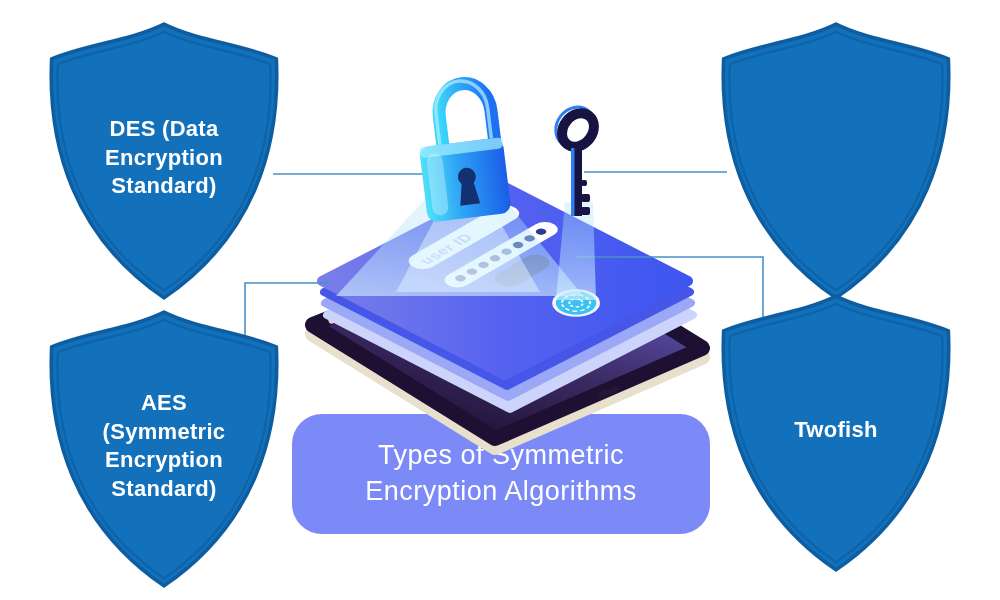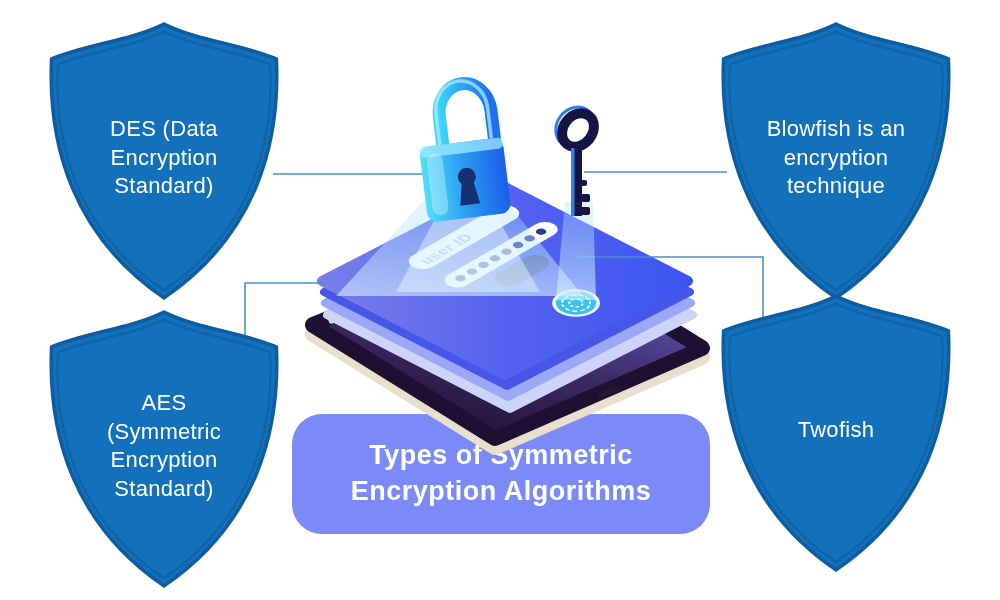--- a/index.html
+++ b/index.html
@@ -6,37 +6,37 @@
   .canvas{
     position:relative;width:1000px;height:600px;background:#ffffff;
     overflow:hidden;font-family:"Liberation Sans",sans-serif;
   }
   
   .shield{position:absolute;width:248px;height:286px;z-index:3;}
   .shield svg{position:absolute;left:0;top:0;}
   .shield-label{
     position:absolute;left:8%;right:8%;top:26%;height:46%;
     display:flex;align-items:center;justify-content:center;
-    text-align:center;color:var(--label_text,#fff);font-weight:normal;
+    text-align:center;color:var(--label_text,#fff);font-weight:bold;
     font-size:22px;line-height:1.3;white-space:pre-line;letter-spacing:.3px;
   }
   .shield.pos-tl{left:40px;top:18px;}
   .shield.pos-tr{left:712px;top:18px;}
   .shield.pos-bl{left:40px;top:306px;}
   .shield.pos-br{left:712px;top:290px;}
   .shield-outline{fill:var(--shield_fill,#1371bb);stroke:var(--shield_edge,#0d5da0);stroke-width:3.5;}
   .shield-innerline{fill:none;stroke:var(--shield_edge,#0d5da0);stroke-width:2.5;opacity:.65;}
   
   .title-box{
     position:absolute;left:292px;top:414px;width:418px;height:120px;
     background:var(--title_box_bg,#7b8af7);border-radius:30px;
     display:flex;align-items:center;justify-content:center;z-index:1;
   }
   .title-text{
-    color:var(--label_text,#fff);font-weight:bold;font-size:27px;line-height:1.32;
+    color:var(--label_text,#fff);font-weight:normal;font-size:27px;line-height:1.32;
     text-align:center;white-space:pre-line;letter-spacing:.5px;
   }
   
   .scene{position:absolute;left:0;top:0;z-index:2;pointer-events:none;}
   .conn{stroke:var(--connector,#4a90c9);stroke-width:1.6;fill:none;}
   .key-part{fill:var(--key_navy,#171443);}
   .userid-text{fill:var(--userid_text,#97a9f3);font-family:"Liberation Sans",sans-serif;font-size:15px;font-weight:bold;letter-spacing:.5px;}
 </style>
 </head>
 <body>
@@ -155,23 +155,20 @@
     <div class="shield-label">DES (Data
 Encryption
 Standard)</div>
   </div>
 
   <div class="shield pos-tr">
     <svg width="248" height="286" viewBox="0 0 240 280">
       <path class="shield-outline" d="M120 6 C152 22 196 26 230 40 C234 126 208 214 120 274 C32 214 6 126 10 40 C44 26 88 22 120 6 Z"></path>
       <path class="shield-innerline" transform="translate(120,140) scale(0.945) translate(-120,-140)" d="M120 6 C152 22 196 26 230 40 C234 126 208 214 120 274 C32 214 6 126 10 40 C44 26 88 22 120 6 Z"></path>
     </svg>
-    <div class="shield-label">Blowfish is an
-encryption
-technique</div>
   </div>
 
   <div class="shield pos-bl">
     <svg width="248" height="286" viewBox="0 0 240 280">
       <path class="shield-outline" d="M120 6 C152 22 196 26 230 40 C234 126 208 214 120 274 C32 214 6 126 10 40 C44 26 88 22 120 6 Z"></path>
       <path class="shield-innerline" transform="translate(120,140) scale(0.945) translate(-120,-140)" d="M120 6 C152 22 196 26 230 40 C234 126 208 214 120 274 C32 214 6 126 10 40 C44 26 88 22 120 6 Z"></path>
     </svg>
     <div class="shield-label">AES
 (Symmetric
 Encryption

